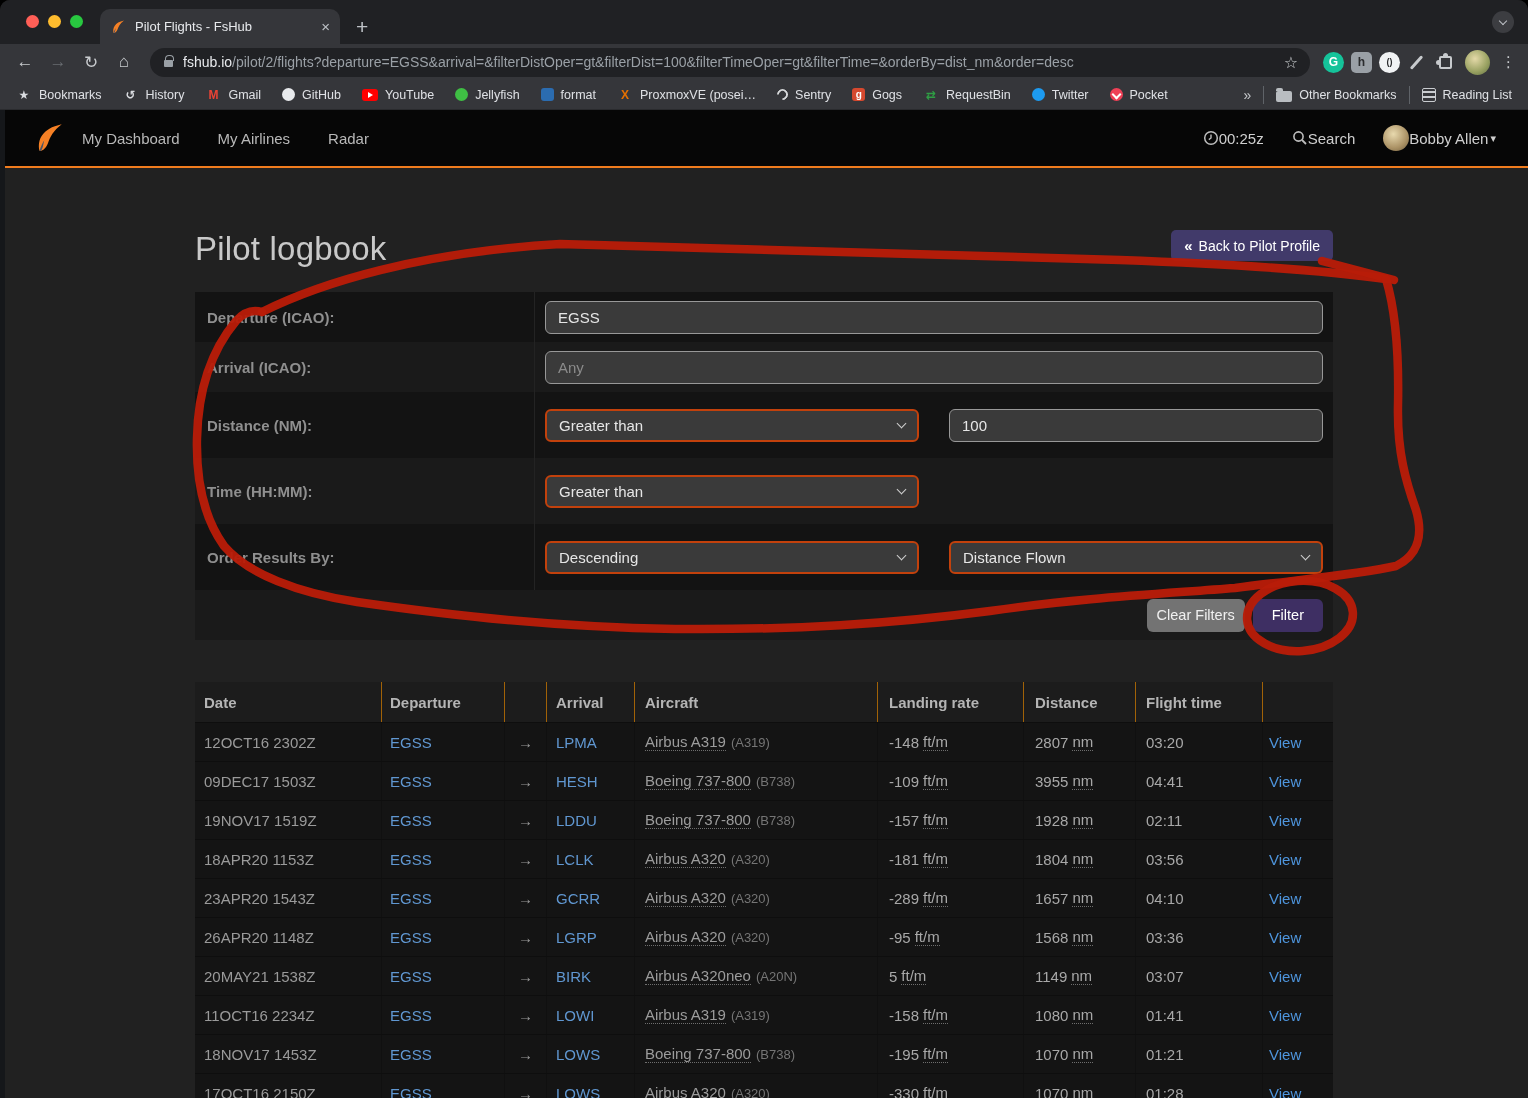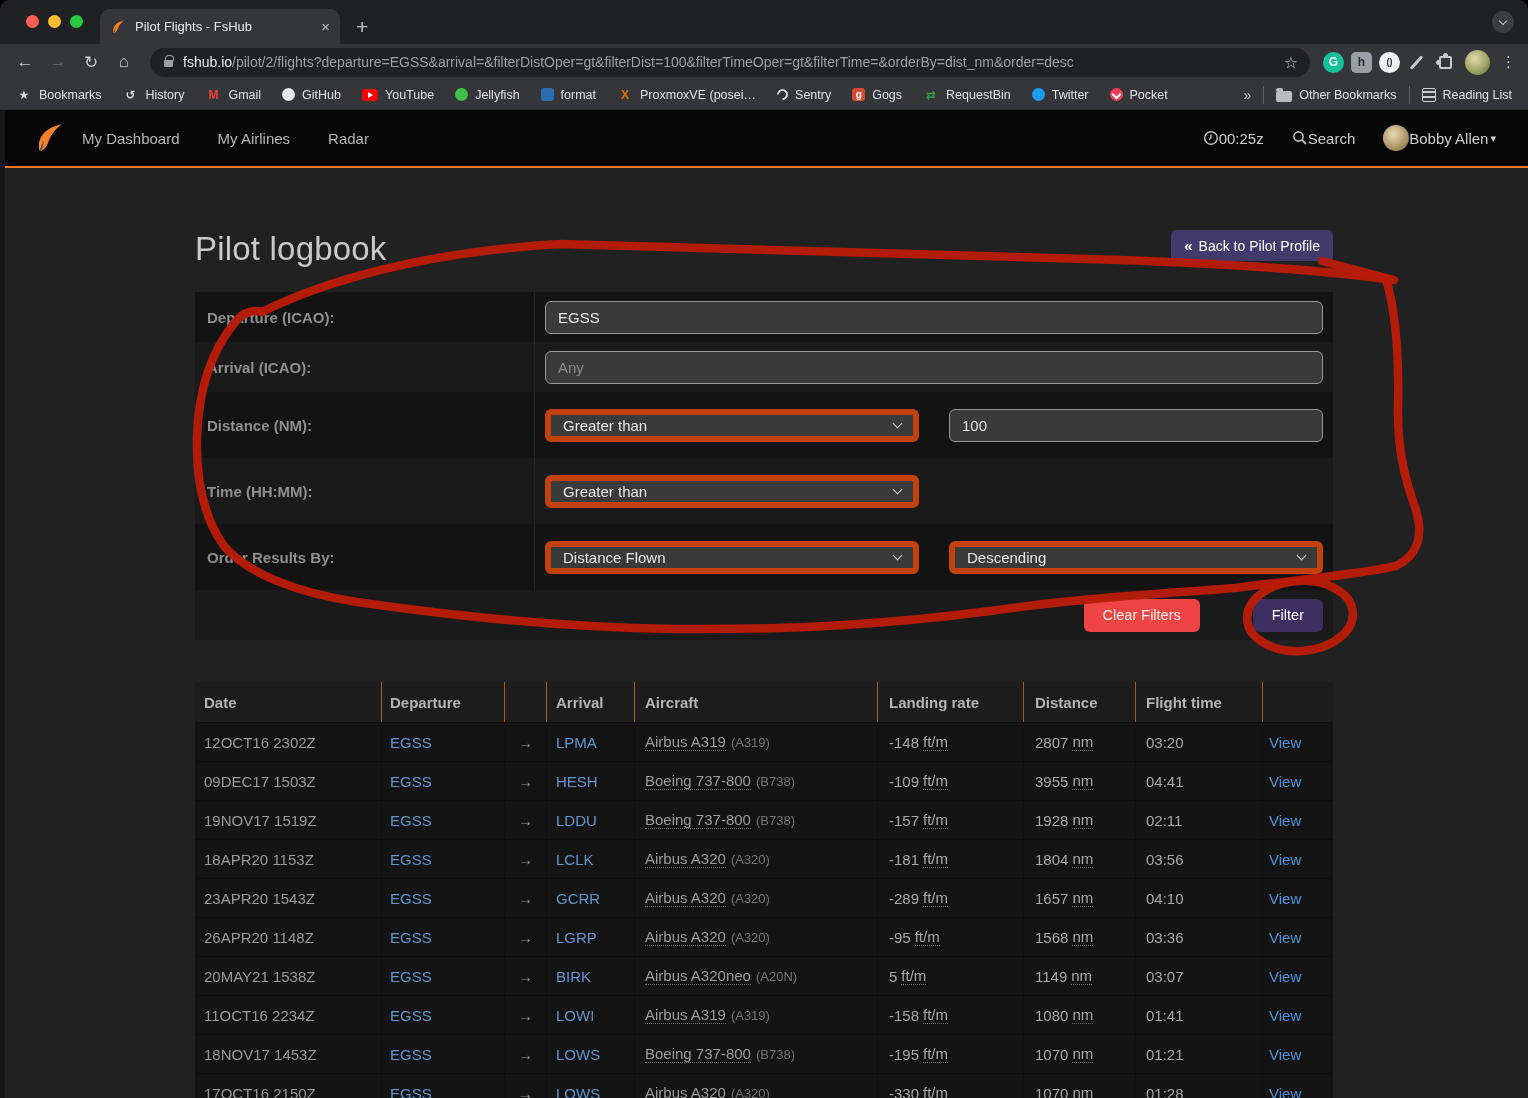--- a/index.html
+++ b/index.html
@@ -98,25 +98,25 @@
   .frow.dark{background:#131313;}
   .frow.light{background:#1a1a1a;}
   .frow .labelcol{width:340px;display:flex;align-items:center;padding-left:12px;
                   border-right:1px solid #232323;font-weight:bold;font-size:15px;color:#8f8f8f;}
   .frow .ctrlcol{flex:1;display:flex;align-items:center;padding:0 10px;gap:30px;}
   .frow.h50{height:50px;} .frow.h66{height:66px;justify-content:flex-end;}
   .tinput{height:33px;background:#3a3a3a;border:1px solid #989898;border-radius:6px;color:#e6e6e6;
           font-size:15px;padding:0 12px;width:100%;outline:none;}
   .tinput::placeholder{color:#8b8b8b;}
   .tinput.half{width:374px;flex:0 0 auto;}
-  .sel{height:33px;width:374px;flex:0 0 auto;background:#3a3a3a;border:6px solid #c2410c;border-radius:6px;
+  .sel{height:33px;width:374px;flex:0 0 auto;background:#3a3a3a;border:2px solid #c2410c;border-radius:6px;
        display:flex;align-items:center;justify-content:space-between;padding:0 12px;color:#e6e6e6;font-size:15px;}
   .form-actions{display:flex;justify-content:flex-end;align-items:center;gap:8px;padding-right:10px;}
-  .btn-clear{height:33px;background:#ef4444;color:#f0f0f0;border:none;border-radius:6px;font-size:14.5px;padding:0 19px;}
-  .btn-filter{height:33px;background:var(--primary-purple);color:#fff;border:none;border-radius:6px;font-size:14.5px;padding:0 19px;margin-left:45px;}
+  .btn-clear{height:33px;background:#737373;color:#f0f0f0;border:none;border-radius:6px;font-size:14.5px;padding:0 10px;}
+  .btn-filter{height:33px;background:var(--primary-purple);color:#fff;border:none;border-radius:6px;font-size:14.5px;padding:0 19px;}
 
   
   .flights{margin-top:42px;background:#141414;}
   .thead{display:flex;height:40px;background:#1c1c1c;align-items:center;font-weight:bold;font-size:15px;color:#b4b4b4;}
   .trow{display:flex;height:39px;align-items:center;border-top:1px solid #0e0e0e;font-size:15px;color:#a8a8a8;}
   .td,.th{height:100%;display:flex;align-items:center;border-right:1px solid #101010;overflow:hidden;white-space:nowrap;}
   .th{border-right:1px solid #a16207;}
   .c-date{width:187px;padding-left:9px;}
   .c-dep{width:123px;padding-left:8px;}
   .c-arrow{width:42px;justify-content:center;color:#9a9a9a;}
@@ -340,25 +340,25 @@
             <div class="sel">
               <span>Greater than</span>
               <span class="chev"></span>
             </div>
           </div>
         </div>
         <div class="frow dark h66">
           <div class="labelcol">Order Results By:</div>
           <div class="ctrlcol">
             <div class="sel">
+              <span>Descending</span>
+              <span class="chev"></span>
+            </div>
+            <div class="sel">
               <span>Distance Flown</span>
-              <span class="chev"></span>
-            </div>
-            <div class="sel">
-              <span>Descending</span>
               <span class="chev"></span>
             </div>
           </div>
         </div>
         <div class="frow light h50 form-actions">
           <button class="btn-clear">Clear Filters</button>
           <button class="btn-filter">Filter</button>
         </div>
       </div>
 

